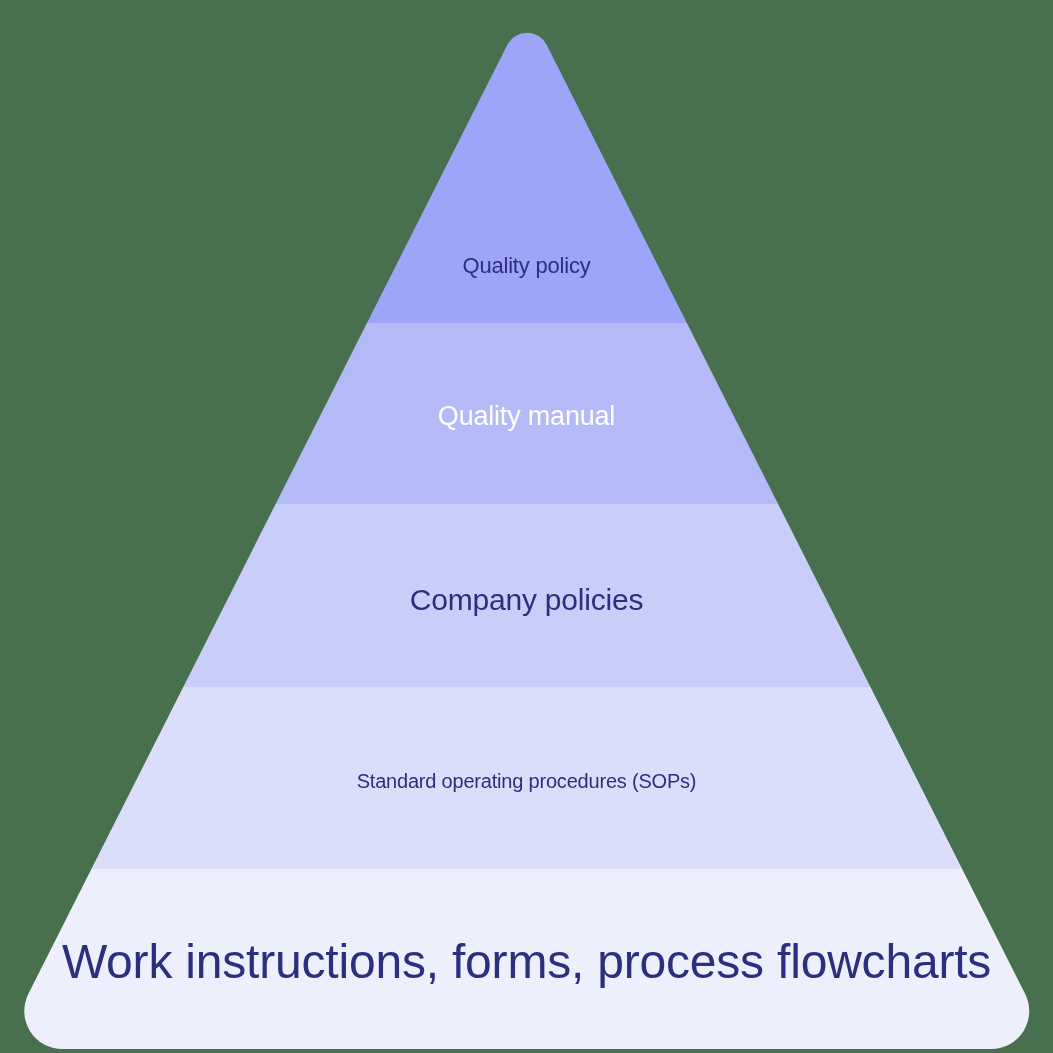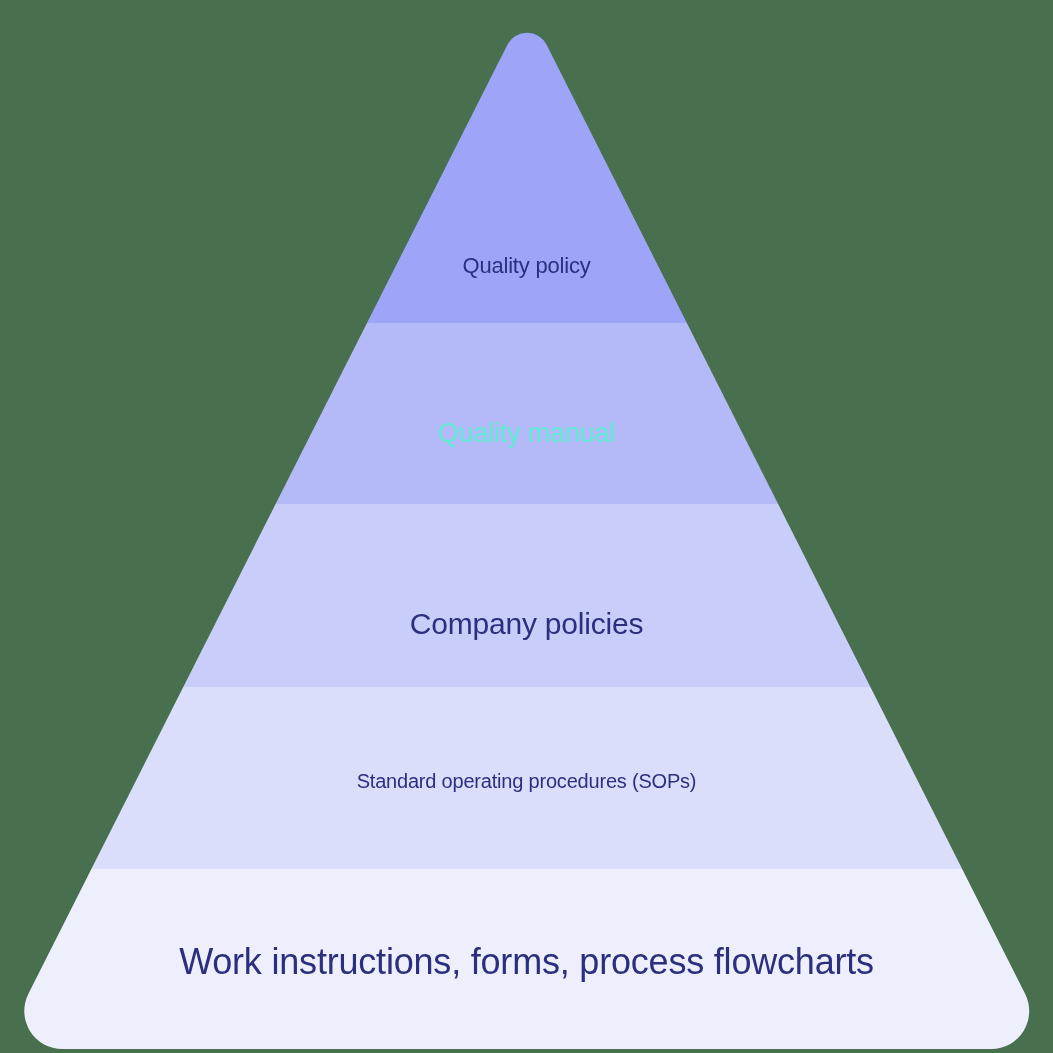--- a/index.html
+++ b/index.html
@@ -55,18 +55,18 @@
     <g id="bands" clip-path="url(#pyr-clip)">
         <rect x="0" y="0" width="1053" height="323" fill="#9EA4F8"></rect>
         <rect x="0" y="323" width="1053" height="181" fill="#B4BAF7"></rect>
         <rect x="0" y="504" width="1053" height="183" fill="#C8CDF9"></rect>
         <rect x="0" y="687" width="1053" height="182" fill="#DBDEFB"></rect>
         <rect x="0" y="869" width="1053" height="184" fill="#EDEFFD"></rect>
       </g>
   </svg>
   <div id="labels">
       <div class="level-label" style="top: 266px; font-size: 22px; color: rgb(43, 47, 126);">Quality policy</div>
-      <div class="level-label" style="top: 434px; font-size: 27px; color: #5eead4;">Quality manual</div>
-      <div class="level-label" style="top: 599px; font-size: 30px; color: rgb(43, 47, 126); margin-top: 24px;">Company policies</div>
+      <div class="level-label" style="top: 417px; font-size: 27px; color: #ffffff;">Quality manual</div>
+      <div class="level-label" style="top: 599px; font-size: 30px; color: rgb(43, 47, 126);">Company policies</div>
       <div class="level-label" style="top: 781px; font-size: 20px; color: rgb(43, 47, 126);">Standard operating procedures (SOPs)</div>
-      <div class="level-label" style="top: 962px; font-size: 36px; color: rgb(43, 47, 126);">Work instructions, forms, process flowcharts</div>
+      <div class="level-label" style="top: 962px; font-size: 48px; color: rgb(43, 47, 126);">Work instructions, forms, process flowcharts</div>
     </div>
 </div>
 
 </body></html>

